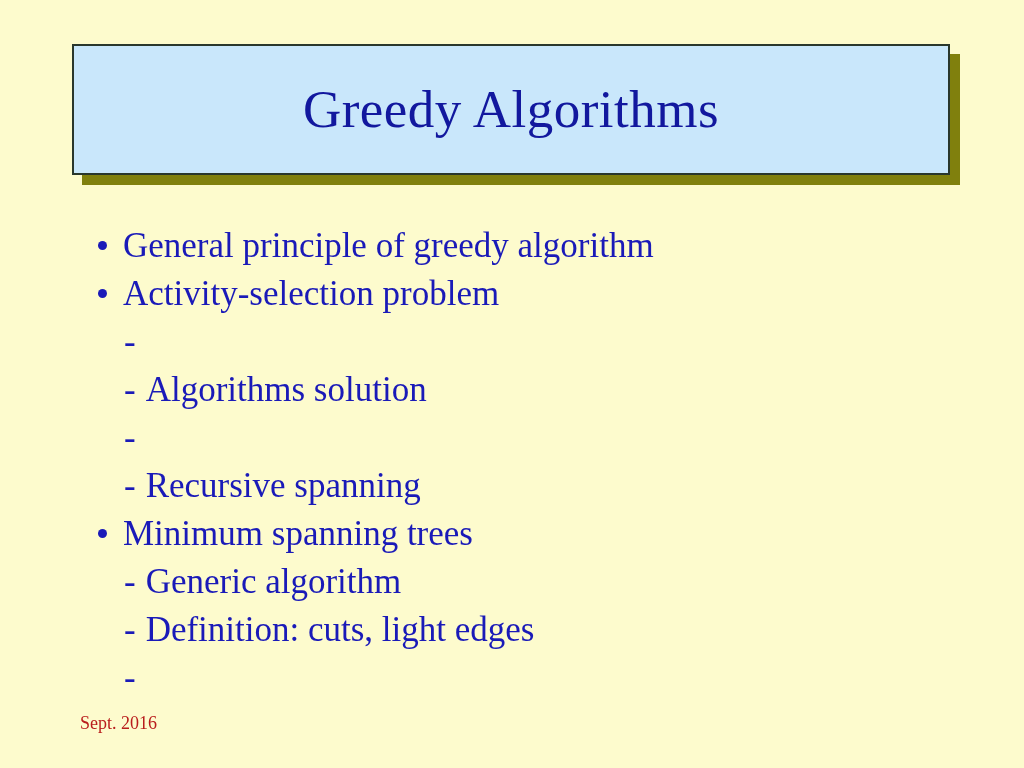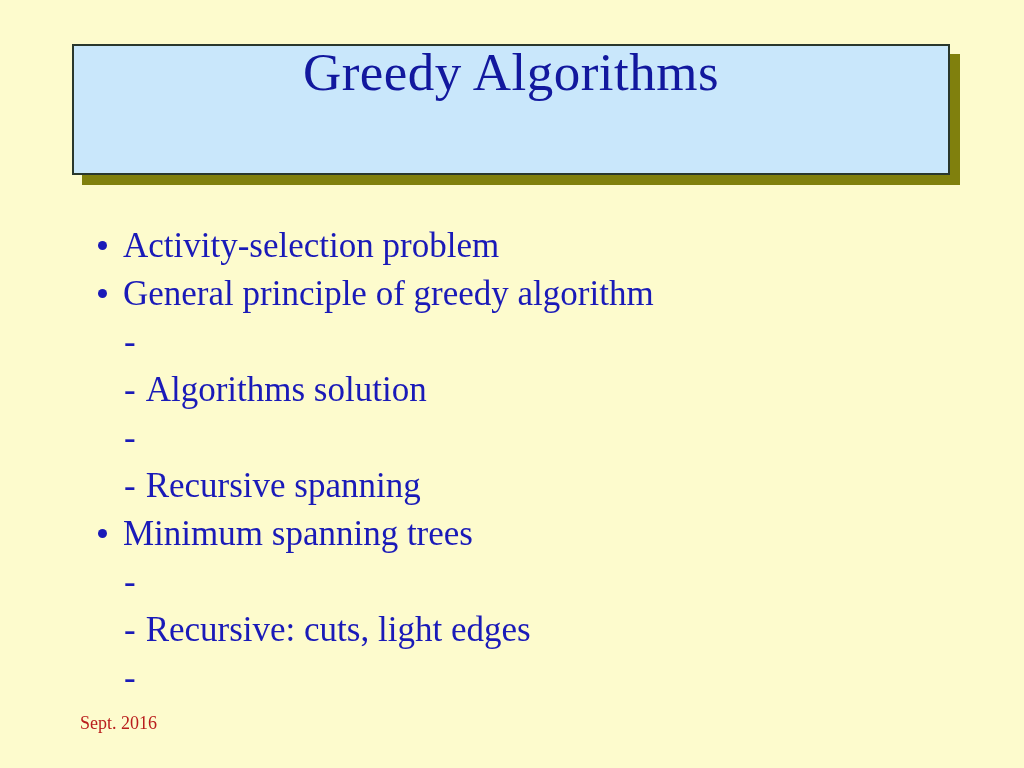--- a/index.html
+++ b/index.html
@@ -36,20 +36,21 @@
   #title-box {
     position: absolute;
     left: 0;
     top: 0;
     width: 878px;
     height: 131px;
     background: #c9e7fb;
     border: 2px solid #29372c;
     box-sizing: border-box;
     display: flex;
+    align-items: center;
     justify-content: center;
   }
   #title-text {
     color: #12189e;
     font-size: 53px;
     line-height: 1;
     letter-spacing: 0.5px;
     white-space: nowrap;
   }
 
@@ -107,25 +108,25 @@
 <div id="title-block">
   <div id="title-shadow"></div>
   <div id="title-box">
     <span id="title-text">Greedy Algorithms</span>
   </div>
 </div>
 
 <div id="content-list">
     <div class="line level-1">
       <span class="bullet-dot"></span>
-      <span>Activity-selection problem</span>
+      <span>General principle of greedy algorithm</span>
     </div>
     <div class="line level-1">
       <span class="bullet-dot"></span>
-      <span>General principle of greedy algorithm</span>
+      <span>Activity-selection problem</span>
     </div>
     <div class="line level-2">
       <span class="dash">-</span>
     </div>
     <div class="line level-2">
       <span class="dash">-</span>
       <span>Algorithms solution</span>
     </div>
     <div class="line level-2">
       <span class="dash">-</span>
@@ -133,23 +134,24 @@
     <div class="line level-2">
       <span class="dash">-</span>
       <span>Recursive spanning</span>
     </div>
     <div class="line level-1">
       <span class="bullet-dot"></span>
       <span>Minimum spanning trees</span>
     </div>
     <div class="line level-2">
       <span class="dash">-</span>
+      <span>Generic algorithm</span>
     </div>
     <div class="line level-2">
       <span class="dash">-</span>
-      <span>Recursive: cuts, light edges</span>
+      <span>Definition: cuts, light edges</span>
     </div>
     <div class="line level-2">
       <span class="dash">-</span>
     </div>
   </div>
 
 <div id="footer-date">Sept. 2016</div>
 
 </body></html>

